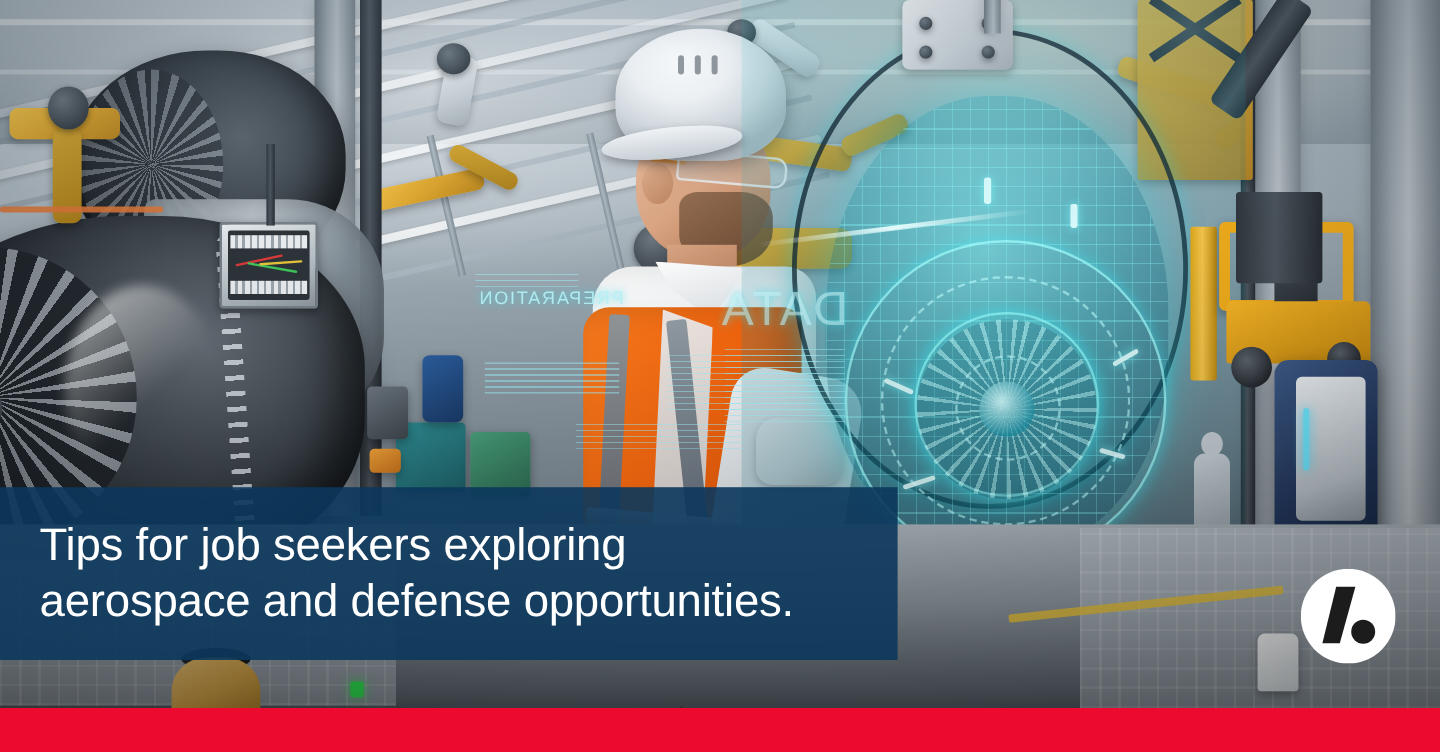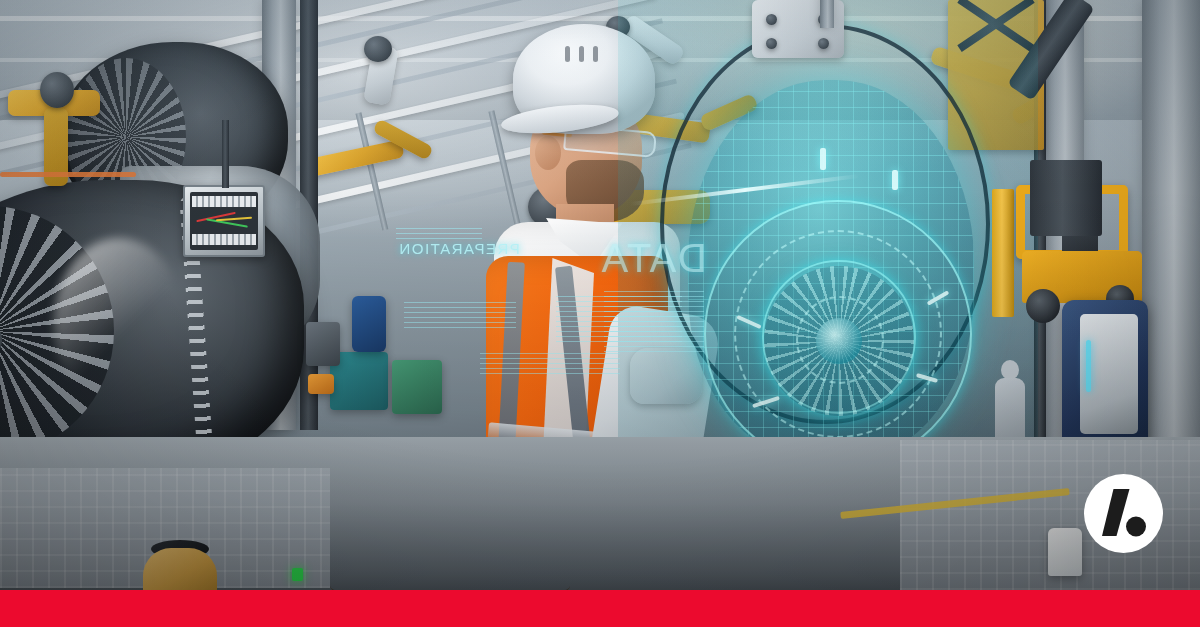--- a/index.html
+++ b/index.html
@@ -663,20 +663,26 @@
 
     <div class="gold-cyl-top"></div>
     <div class="gold-cyl"></div>
     <div class="cable" style="left:330px;top:566px;"></div>
     <div class="led-green" style="left:292px;top:568px;"></div>
     <div class="prop-bin" style="left:1048px;top:528px;width:34px;height:48px;background:linear-gradient(150deg,#fbfcfd,#d3dade);border-radius:6px 6px 3px 3px;"></div>
 
     <div class="grade"></div>
   </div>
 
+  <div class="headline-banner" style="background: rgba(11, 55, 92, 0.9);">
+    <h1 class="headline">
+      <span class="ln">Tips for job seekers exploring</span>
+      <span class="ln">aerospace and defense opportunities.</span>
+    </h1>
+  </div>
 
   <div class="logo">
     <svg viewBox="0 0 79 79" aria-hidden="true">
       <circle cx="39.5" cy="39.5" r="39.5" fill="#ffffff"></circle>
       <path d="M45.5 15 L29.5 15 L18 62 L32.5 62 Z" fill="#1c1c1c"></path>
       <circle cx="52" cy="52.5" r="10" fill="#1c1c1c"></circle>
     </svg>
   </div>
 
   <div class="red-bar" style="background: rgb(236, 10, 46);"></div>

